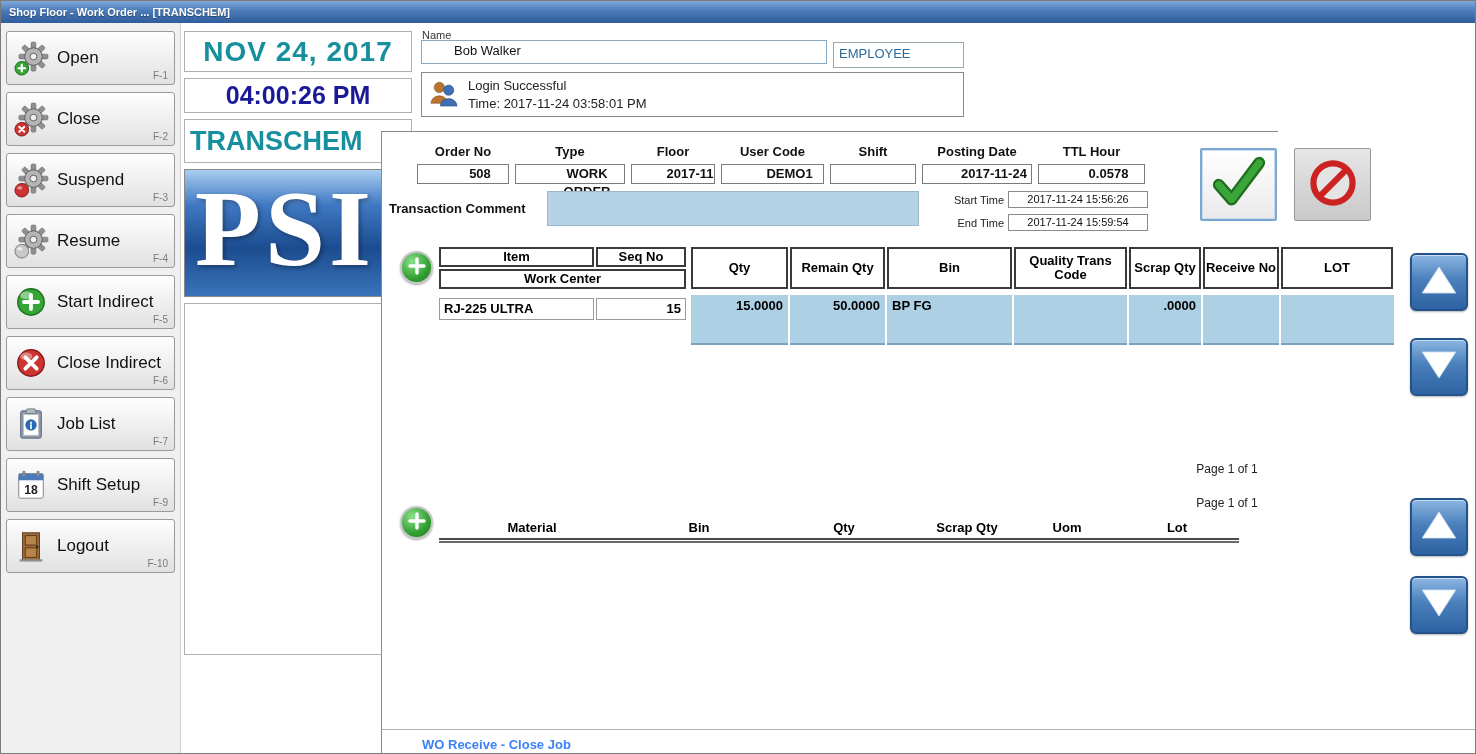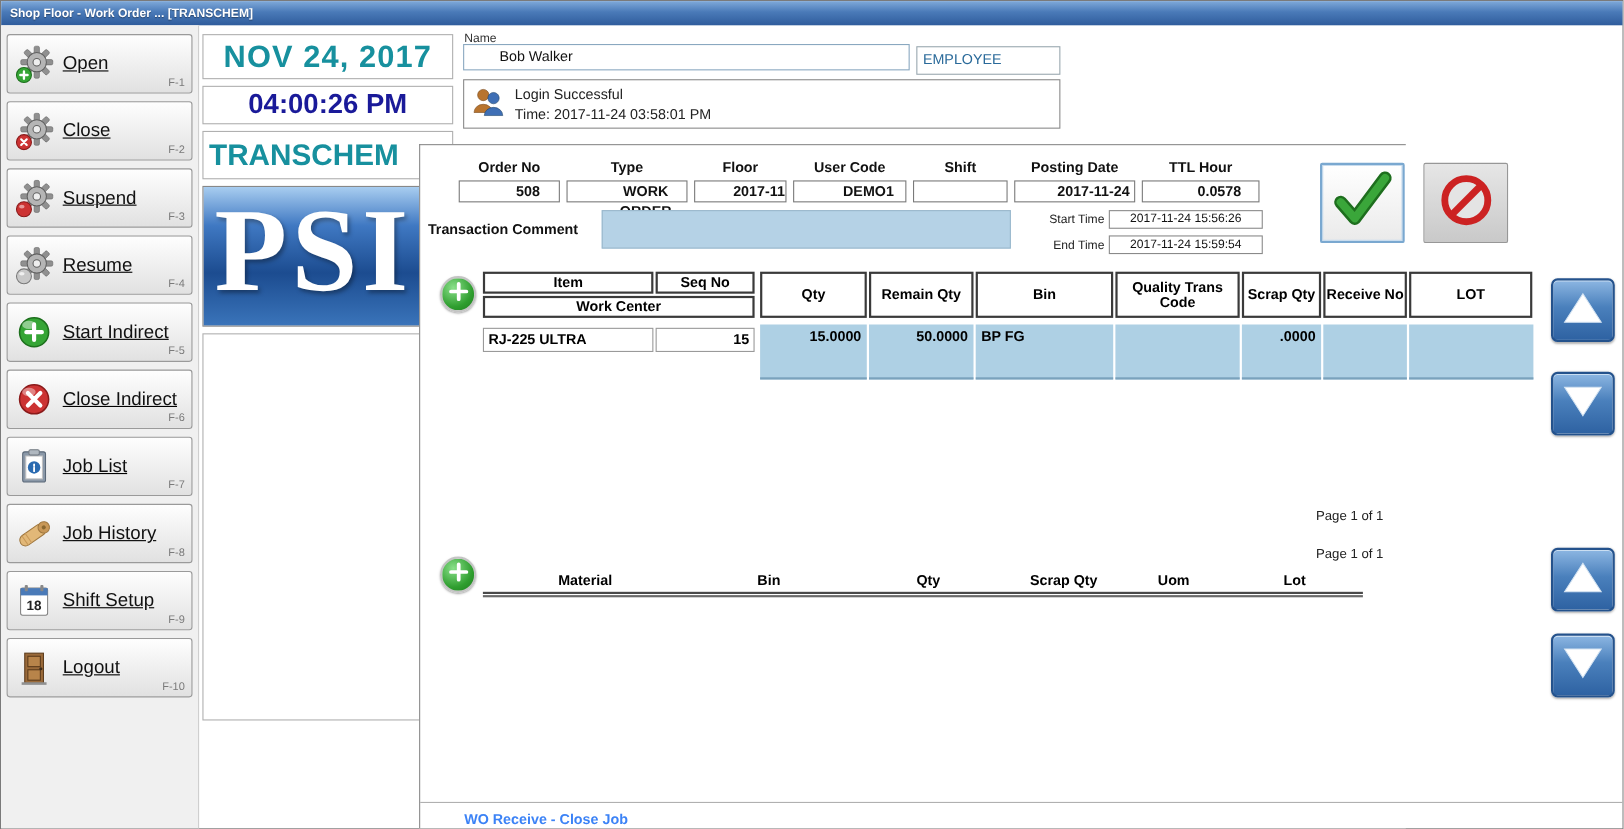--- a/index.html
+++ b/index.html
@@ -8,21 +8,21 @@
   .abs { position:absolute; }
 
   
   .titlebar { position:absolute; left:0; top:0; width:1476px; height:22px;
     background:linear-gradient(180deg,#7fa9d9 0%,#4a7ab8 45%,#2f5c9c 100%);
     color:#fff; font-size:11px; font-weight:bold; line-height:22px; padding-left:8px;
     text-shadow:0 1px 1px rgba(0,0,0,.4); }
 
   
   .sidebar { position:absolute; left:0; top:22px; width:180px; height:732px; background:#f0f0f0;
-    border-right:1px solid #cfcfcf; padding:8px 5px;text-decoration:underline; }
+    border-right:1px solid #cfcfcf; padding:8px 5px; }
   .sbtn { position:relative; height:54px; margin-bottom:7px; display:flex; align-items:center; gap:8px;
     padding-left:6px; background:linear-gradient(180deg,#fefefe,#eeeeee 55%,#e1e1e1);
     border:1px solid #9a9a9a; border-radius:3px; cursor:pointer; }
   .sbtn .lbl { font-size:17px; color:#111; line-height:1.12; width:104px; }
   .sbtn .fkey { position:absolute; right:6px; bottom:3px; font-size:10px; color:#7a7a7a; }
   .sbtn .icon { width:36px; height:36px; display:flex; align-items:center; justify-content:center; flex:0 0 36px; }
 
   
   .lbox { position:absolute; background:#fff; border:1px solid #b0b0b0; }
   .datetext { color:#17909e; font-size:28px; font-weight:600; letter-spacing:1px; }
@@ -210,34 +210,20 @@
             <rect x="10" y="8" width="16" height="22" fill="#fff" stroke="#c0c0c0"></rect>
             <rect x="13" y="2" width="10" height="5" rx="1.5" fill="#b0b8c0" stroke="#707880"></rect>
             <circle cx="18" cy="19" r="6" fill="#2a6ab0"></circle>
             <path d="M18 16.2 v1.4 M18 19.2 v3.4" stroke="#fff" stroke-width="1.8" stroke-linecap="round"></path>
           </svg>
       </span>
       <span class="lbl">Job List</span>
       <span class="fkey">F-7</span>
     </div>
 
-    <div class="sbtn">
-      <span class="icon">
-        <svg viewBox="0 0 36 36" width="34" height="34">
-            <g transform="rotate(-35 18 18)">
-              <rect x="2" y="13" width="28" height="11" rx="5.5" fill="#e2b878" stroke="#a07840"></rect>
-              <path d="M7 13 v11 M11 13 v11" stroke="#c89858" stroke-width="1"></path>
-              <circle cx="29" cy="18.5" r="5.5" fill="#c89858" stroke="#a07840"></circle>
-              <circle cx="29" cy="18.5" r="2" fill="#8a6830"></circle>
-            </g>
-          </svg>
-      </span>
-      <span class="lbl">Job History</span>
-      <span class="fkey">F-8</span>
-    </div>
 
     <div class="sbtn">
       <span class="icon">
         <svg viewBox="0 0 36 36" width="34" height="34">
             <rect x="5" y="6" width="26" height="26" rx="2" fill="#fff" stroke="#808080"></rect>
             <rect x="5" y="6" width="26" height="7" fill="#4a7ab8"></rect>
             <rect x="9" y="3" width="3" height="6" rx="1" fill="#888"></rect>
             <rect x="24" y="3" width="3" height="6" rx="1" fill="#888"></rect>
             <text x="18" y="27" font-size="13" font-weight="bold" fill="#222" text-anchor="middle" font-family="Liberation Sans, sans-serif">18</text>
           </svg>

